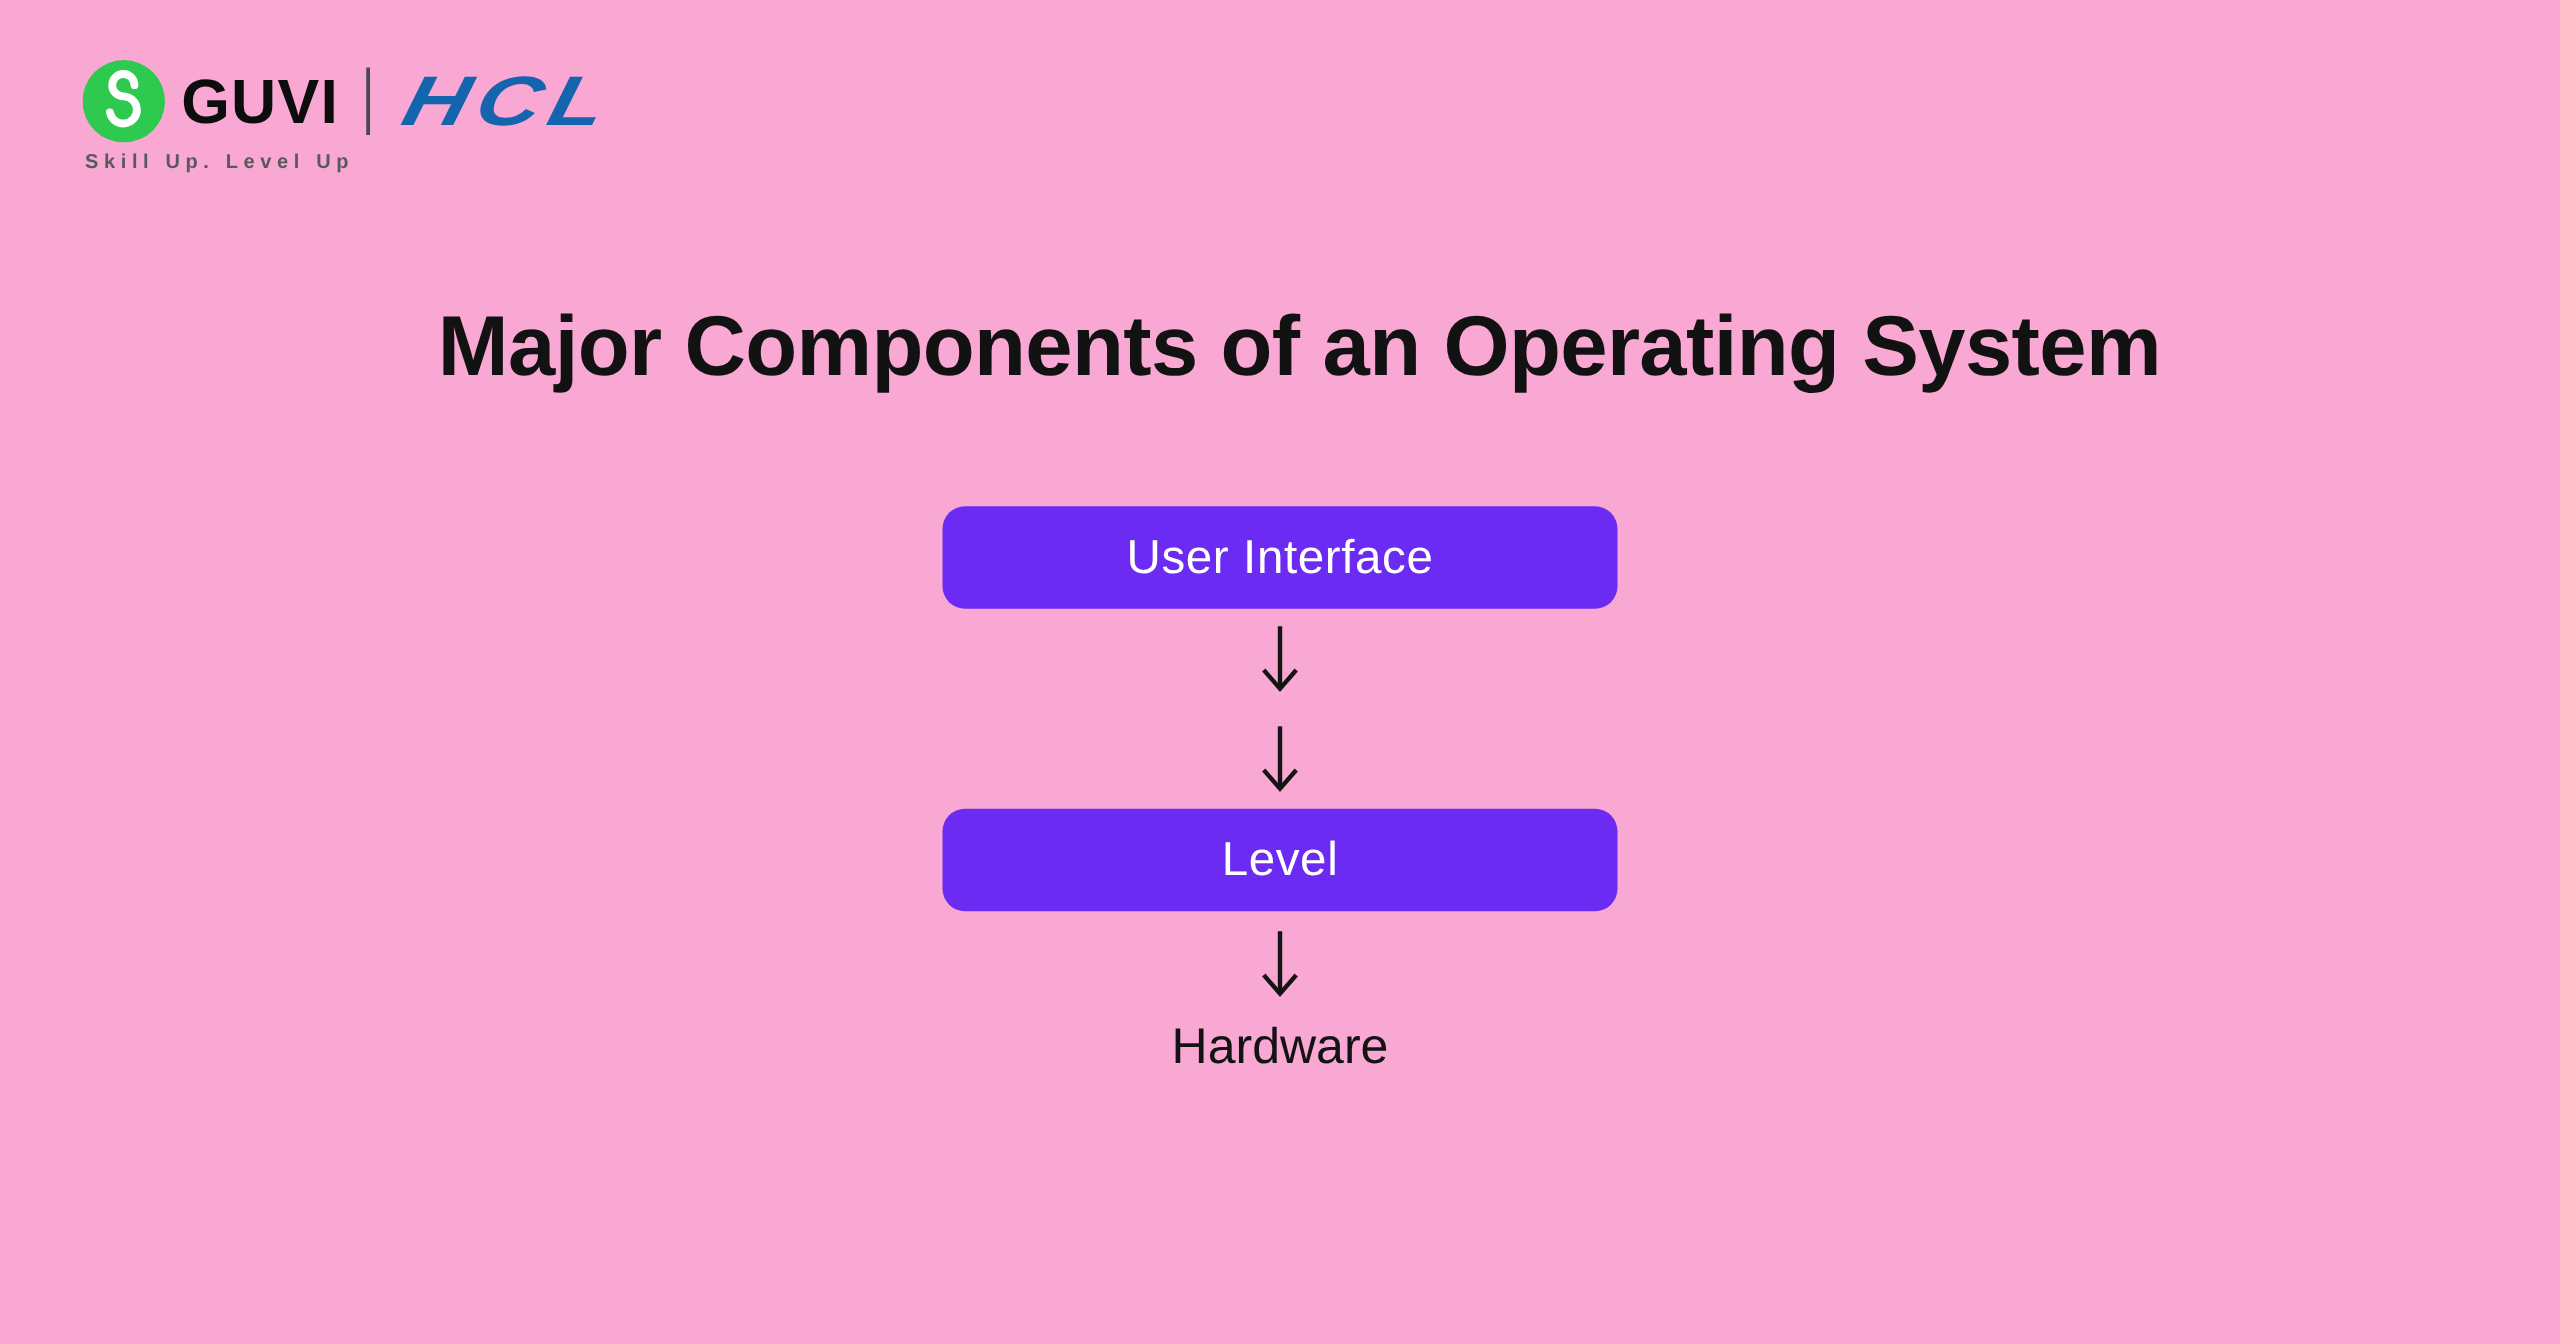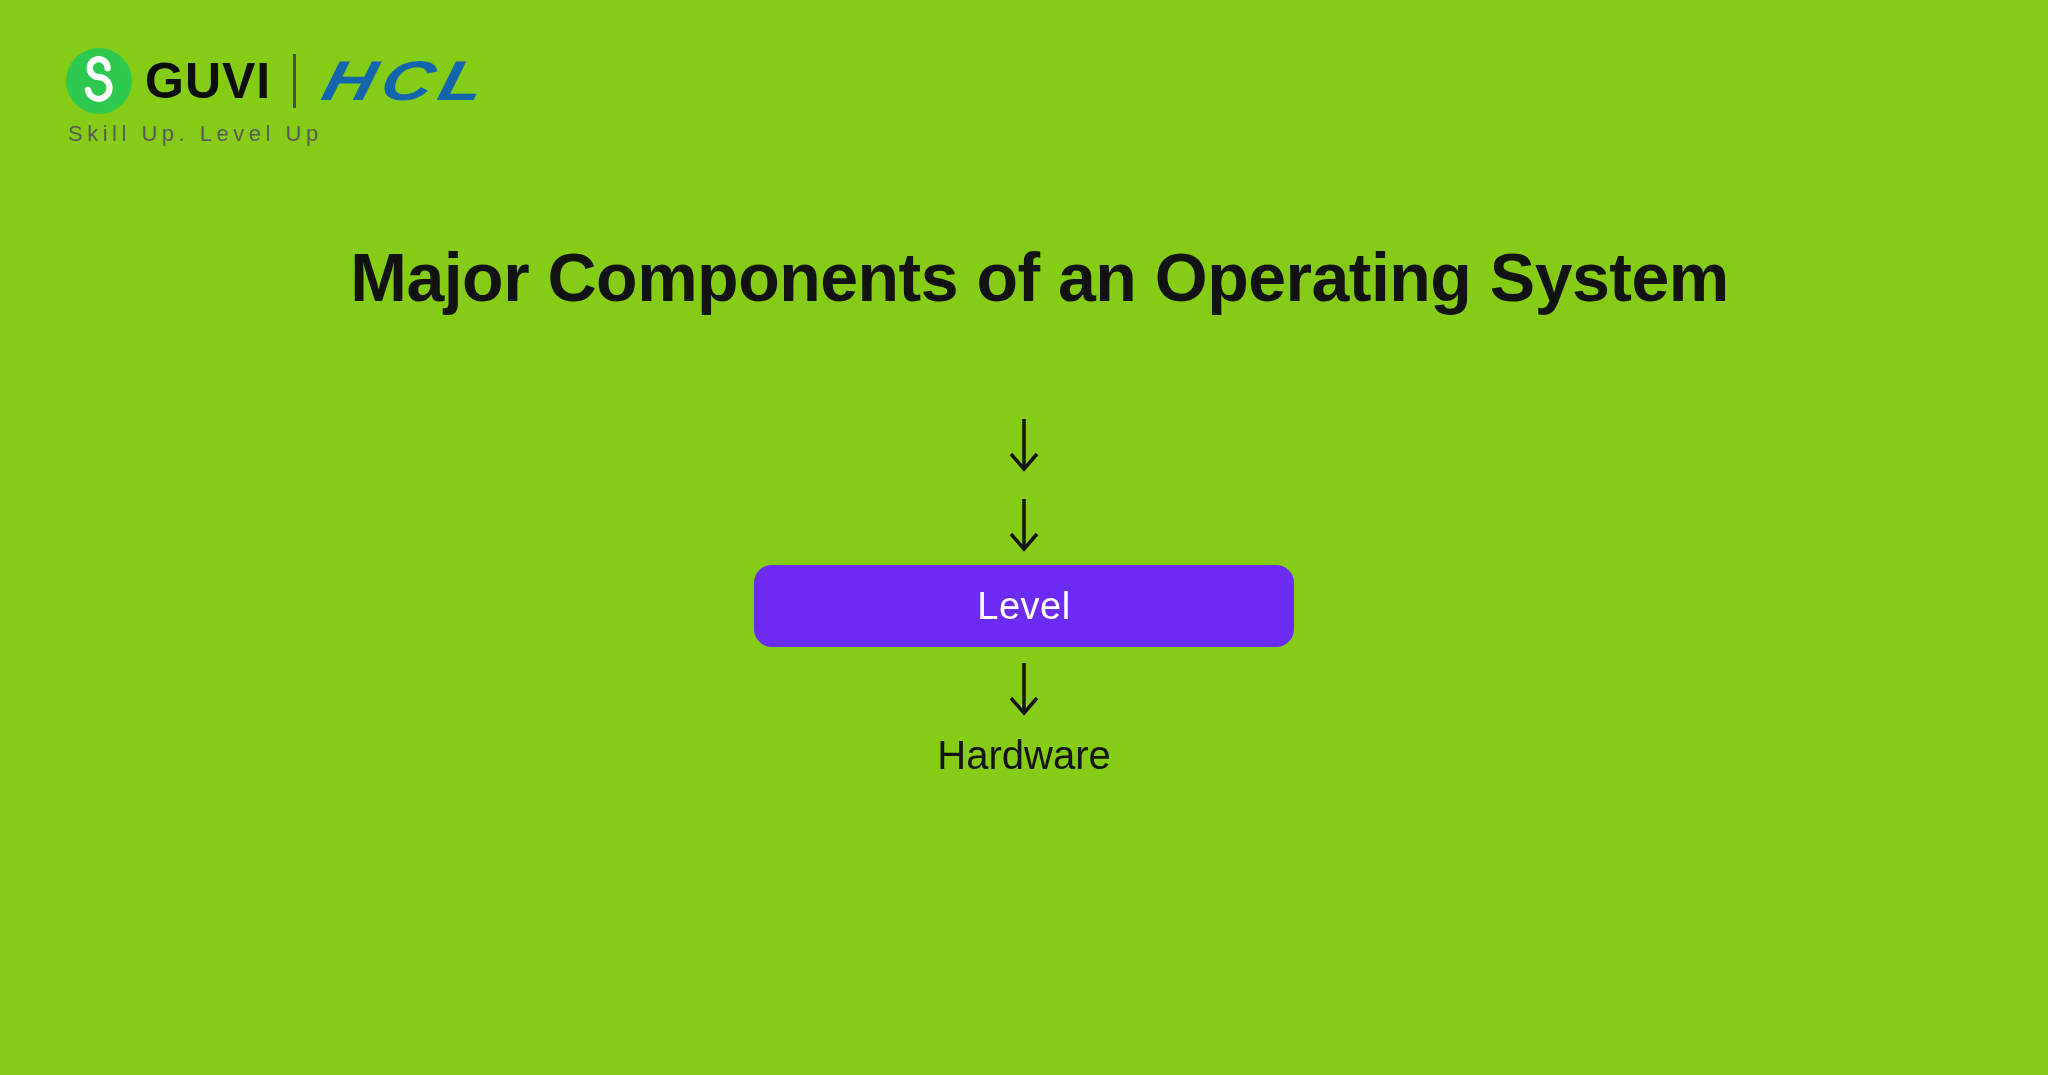--- a/index.html
+++ b/index.html
@@ -5,21 +5,21 @@
   * { margin: 0; padding: 0; box-sizing: border-box; }
   html, body { background: #ffffff; }
   body {
     font-family: "Liberation Sans", sans-serif;
     width: 2048px;
     height: 1075px;
     position: relative;
     overflow: hidden;
     color: #131313;
   }
-  .page { position: absolute; inset: 0; background: #84cc16; }
+  .page { position: absolute; inset: 0; background: #f9a8d4; }
 
   
   .brand { position: absolute; left: 66px; top: 48px; height: 66px; display: flex; align-items: center; }
   .logo-circle { width: 66px; height: 66px; flex: 0 0 66px; }
   .guvi-word {
     margin-left: 13px;
     font-size: 50px;
     font-weight: 800;
     letter-spacing: 1px;
     color: #0d0d0d;
@@ -36,22 +36,22 @@
     font-weight: 900;
     font-style: italic;
     letter-spacing: 5px;
     color: #1565AE;
     line-height: 66px;
     transform: skewX(-14deg) scaleX(1.28);
     transform-origin: left center;
   }
   .tagline {
     position: absolute; left: 68px; top: 121px;
-    font-size: 22px;
-    font-weight: 400;
+    font-size: 16px;
+    font-weight: 700;
     letter-spacing: 4.5px;
     color: #58595B;
     white-space: nowrap;
   }
 
   
   .main-title {
     position: absolute; top: 238px; left: 0; right: 0;
     text-align: center;
     font-size: 68px;
@@ -107,20 +107,21 @@
     <div class="guvi-word">GUVI</div>
     <div class="brand-divider"></div>
     <div class="hcl-word">HCL</div>
   </div>
   <div class="tagline">Skill Up. Level Up</div>
 
   <h1 class="main-title">Major Components of an Operating System</h1>
 
   <div class="flow">
 
+    <div class="flow-node node-purple">User Interface</div>
 
     <div class="arrow-gap">
       <svg width="36" height="56" viewBox="0 0 36 56" aria-hidden="true">
         <line x1="18" y1="2" x2="18" y2="50" stroke="#141414" stroke-width="3.5"></line>
         <polyline points="5,37 18,52 31,37" fill="none" stroke="#141414" stroke-width="3.5"></polyline>
       </svg>
     </div>
 
 
     <div class="arrow-gap">

